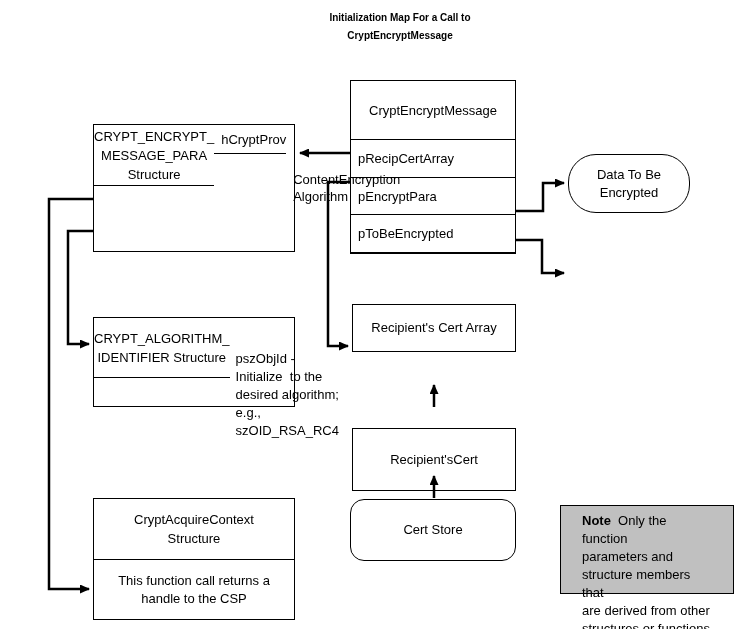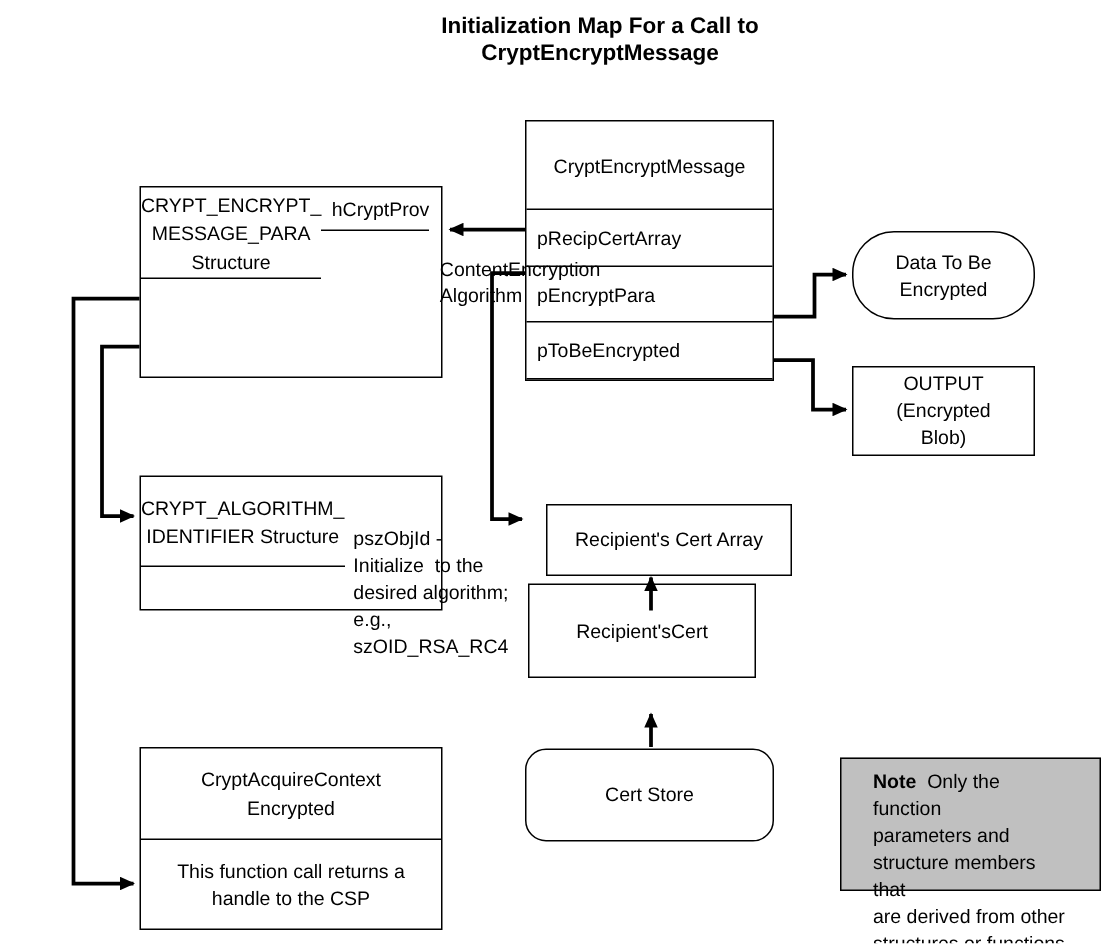--- a/index.html
+++ b/index.html
@@ -6,21 +6,21 @@
   #canvas{
     position:relative;
     width:738px;height:629px;
     background:#ffffff;
     font-family:"Liberation Sans","DejaVu Sans",sans-serif;
     color:#000;
     overflow:hidden;
   }
   .title{
     position:absolute;left:160px;top:9px;width:480px;
-    text-align:center;font-weight:bold;font-size:15px;line-height:18px;
+    text-align:center;font-weight:bold;font-size:10px;line-height:18px;
   }
   .box{
     position:absolute;
     border:1px solid #000;
     background:#fff;
     box-sizing:border-box;
     font-size:13px;
   }
   .hdr{
     display:flex;align-items:center;justify-content:center;
@@ -82,37 +82,34 @@
   <div class="box" style="left:93px;top:317px;width:202px;height:90px;display:flex;">
     <div class="hdr ml" style="height:60px;">CRYPT_ALGORITHM_
 IDENTIFIER Structure</div>
     <div class="bodytext ml" style="flex:1;margin-top:28px;">pszObjId - Initialize  to the
 desired algorithm; e.g.,
 szOID_RSA_RC4</div>
   </div>
 
   <div class="box" style="left:93px;top:498px;width:202px;height:122px;display:flex;flex-direction:column;">
     <div class="hdr ml" style="height:61px;">CryptAcquireContext
-Encrypted</div>
+Structure</div>
     <div class="bodycenter ml" style="flex:1;">This function call returns a
 handle to the CSP</div>
   </div>
 
-  <div class="box simple" style="left:352px;top:336px;width:164px;height:48px;margin-left:12px;">Recipient's Cert Array</div>
+  <div class="box simple" style="left:352px;top:304px;width:164px;height:48px;">Recipient's Cert Array</div>
 
-  <div class="box simple" style="left:352px;top:389px;width:152px;height:63px;">Recipient'sCert</div>
+  <div class="box simple" style="left:352px;top:428px;width:164px;height:63px;">Recipient'sCert</div>
 
   <div class="box simple" style="left:350px;top:499px;width:166px;height:62px;border-radius:14px;">Cert Store</div>
 
   <div class="box simple ml" style="left:568px;top:154px;width:122px;height:59px;border-radius:28px;">Data To Be
 Encrypted</div>
 
-  <div class="box simple ml" style="left:568px;top:244px;width:122px;height:60px;">OUTPUT
-(Encrypted
-Blob)</div>
 
   <div class="note" style="background: rgb(192, 192, 192);"><b>Note</b><span>  Only the function
 parameters and
 structure members that
 are derived from other
 structures or functions
 are shown.</span></div>
 
   <svg class="wires" width="738" height="629" viewBox="0 0 738 629">
     <defs>

